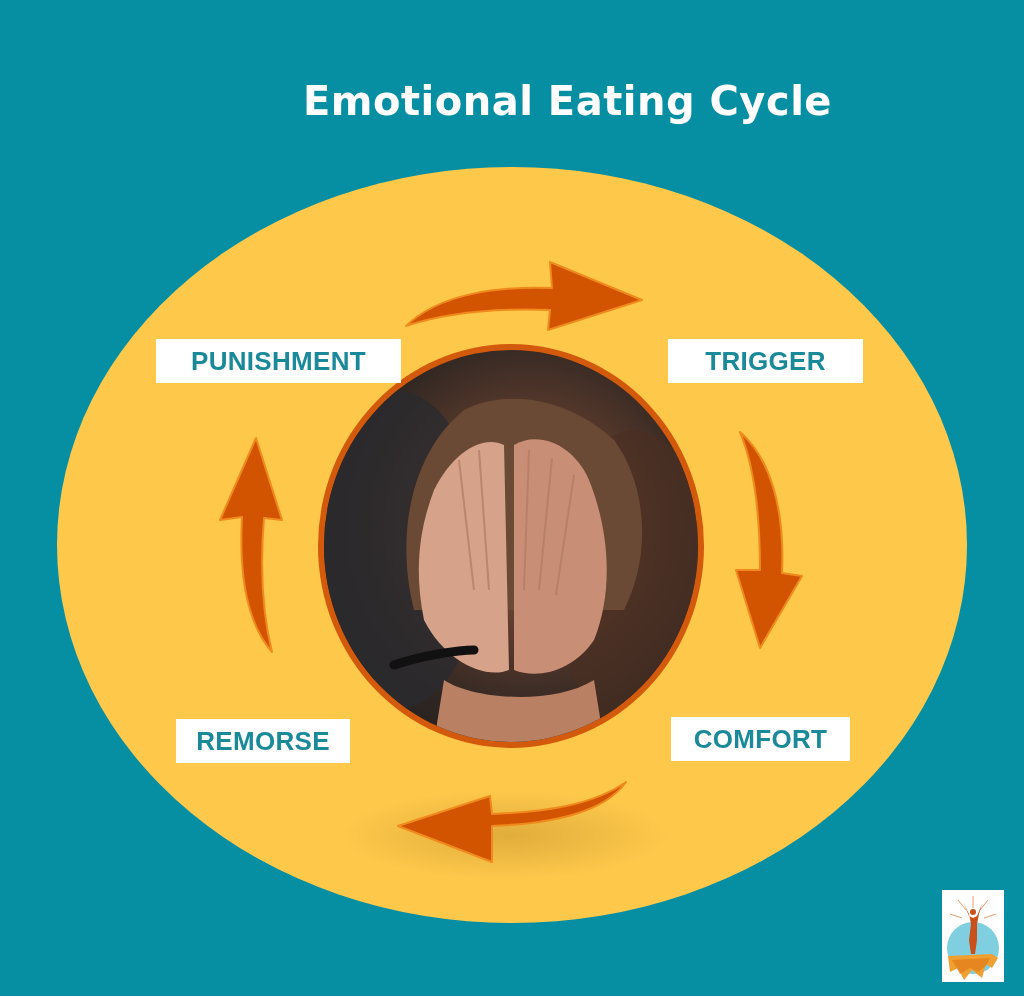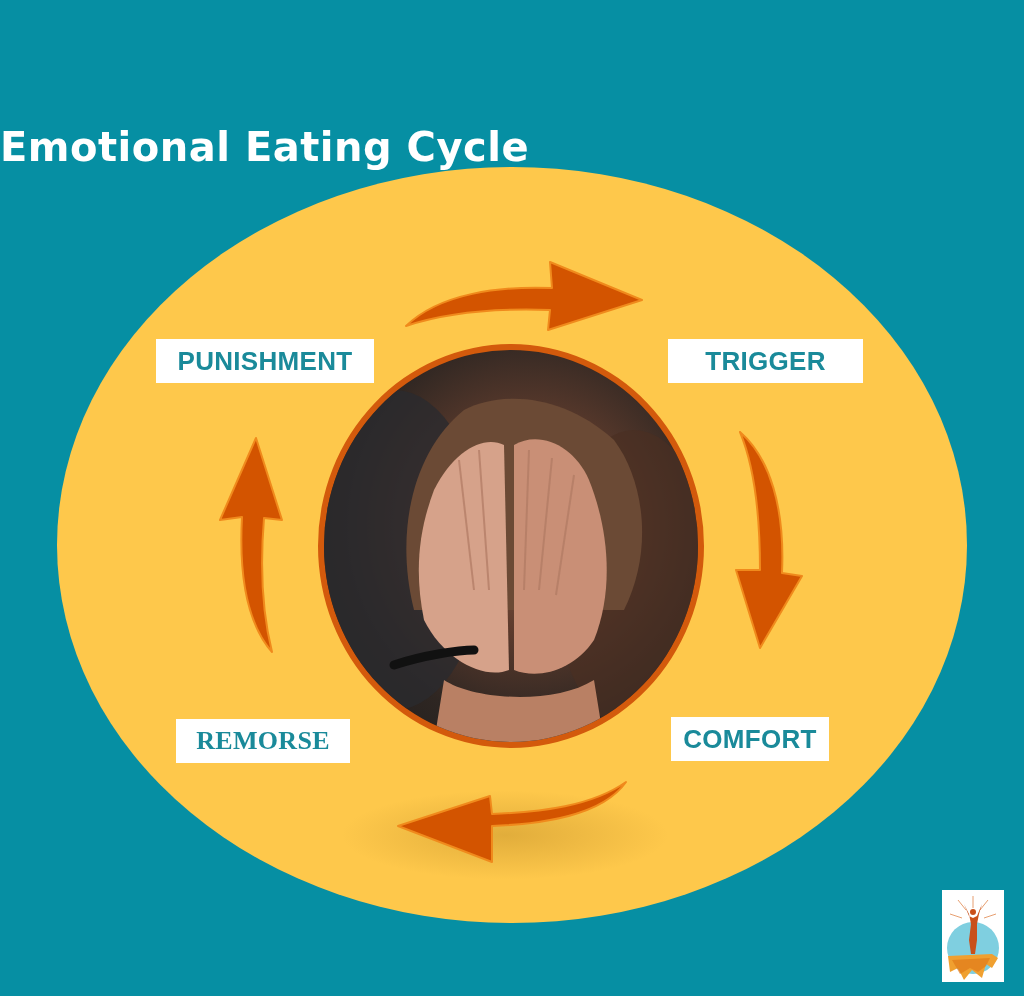--- a/index.html
+++ b/index.html
@@ -4,23 +4,23 @@
 <style>
   html, body { margin: 0; padding: 0; }
   body {
     width: 1024px; height: 996px; overflow: hidden;
     background: #068fa3;
     position: relative;
     font-family: "DejaVu Sans", sans-serif;
   }
   .title {
     position: absolute; left: 0; top: 78px; width: 832px;
-    text-align: left; color: #ffffff;
+    text-align: right; color: #ffffff;
     font-family: "DejaVu Sans", sans-serif;
-    font-weight: bold; font-size: 40px; letter-spacing: 0.5px; margin-top: 46px;
+    font-weight: bold; font-size: 40px; letter-spacing: 0.5px;
   }
   .ellipse {
     position: absolute; left: 57px; top: 167px;
     width: 910px; height: 756px; border-radius: 50%;
     background: #fec84b;
   }
   .shadow {
     position: absolute; left: 340px; top: 790px; width: 330px; height: 90px;
     border-radius: 50%;
     background: radial-gradient(ellipse at center, rgba(190,140,40,0.45) 0%, rgba(190,140,40,0) 70%);
@@ -90,24 +90,24 @@
     <g stroke="#b07a63" stroke-width="2" fill="none" opacity="0.7">
       <path d="M135 110 L150 240"></path>
         <path d="M155 100 L165 240"></path>
       <path d="M205 100 L200 240"></path>
         <path d="M228 108 L215 240"></path>
         <path d="M250 125 L232 245"></path>
     </g>
   </svg>
 </div>
 
-<div class="label" style="left:156px;top:339px;width:218px;">PUNISHMENT</div>
+<div class="label" style="left:156px;top:339px;width:245px;">PUNISHMENT</div>
 <div class="label" style="left:668px;top:339px;width:195px;">TRIGGER</div>
-<div class="label" style="left:671px;top:717px;width:158px;">COMFORT</div>
-<div class="label" style="left:176px;top:719px;width:174px;font-family:Liberation Serif, serif;">REMORSE</div>
+<div class="label" style="left:671px;top:717px;width:179px;">COMFORT</div>
+<div class="label" style="left:176px;top:719px;width:174px;">REMORSE</div>
 
 <div class="logo">
   <svg width="62" height="92" viewBox="0 0 62 92">
     <circle cx="31" cy="58" r="26" fill="#7fcfe0"></circle>
     <g stroke="#d35400" stroke-width="0.8" opacity="0.7">
       <line x1="31" y1="18" x2="31" y2="6"></line>
         <line x1="24" y1="20" x2="16" y2="10"></line>
       <line x1="38" y1="20" x2="46" y2="10"></line>
         <line x1="20" y1="28" x2="8" y2="24"></line>
       <line x1="42" y1="28" x2="54" y2="24"></line>

